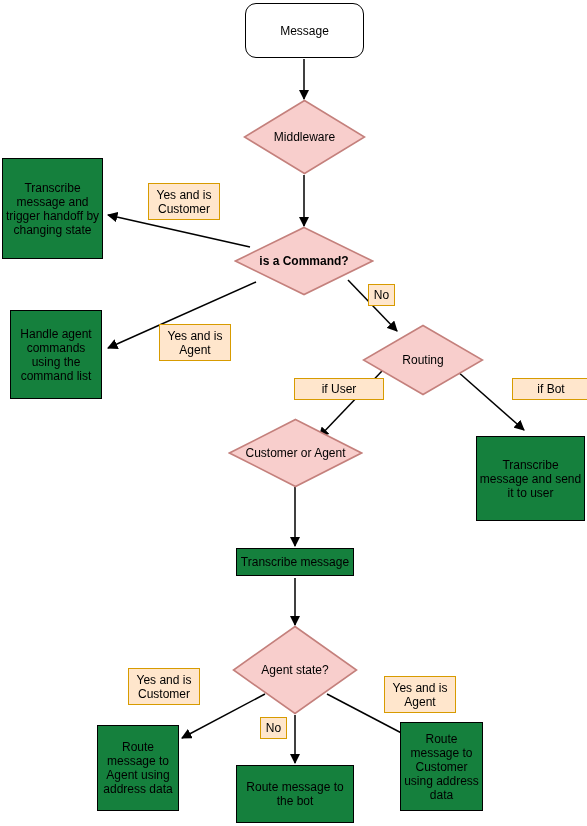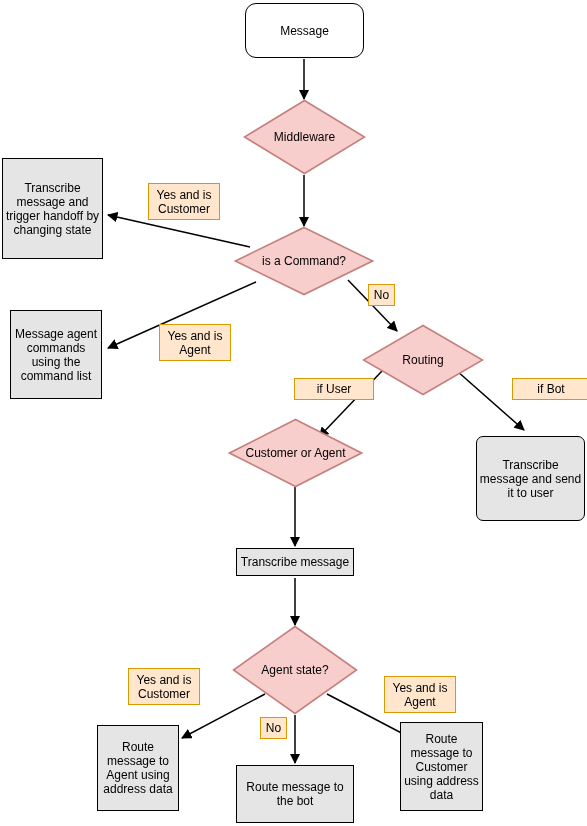--- a/index.html
+++ b/index.html
@@ -37,21 +37,21 @@
     z-index: 5;
   }
   .node .txt {
     display: block;
     width: 100%;
     padding: 0 2px;
     white-space: pre-line;
   }
   
   .rect {
-    background: #e5e5e5;
+    background: #15803d;
     border: 1.6px solid #000000;
   }
   .rounded {
     background: #ffffff;
     border: 1.6px solid #000000;
     border-radius: 11px;
     align-items: center;
   }
   
   .diamond {
@@ -130,43 +130,43 @@
     <span class="txt">Message</span>
   </div>
 
   <div class="node diamond" style="left:243px; top:99px; width:123px; height:76px;">
     <svg class="dshape" viewBox="0 0 123 76" preserveAspectRatio="none">
       <polygon points="61.5,1.5 121.5,38 61.5,74.5 1.5,38" fill="#f8cecc" stroke="#c4807c" stroke-width="1.6"></polygon>
     </svg>
     <span class="txt">Middleware</span>
   </div>
 
-  <div class="node diamond" style="left:234px; top:226px; width:140px; height:70px;">
+  <div class="node diamond" style="left:234px; top:226px; width:140px; height:70px;font-weight:bold;">
     <svg class="dshape" viewBox="0 0 140 70" preserveAspectRatio="none">
       <polygon points="70,1.5 138.5,35 70,68.5 1.5,35" fill="#f8cecc" stroke="#c4807c" stroke-width="1.6"></polygon>
     </svg>
     <span class="txt">is a Command?</span>
   </div>
 
   <div class="node rect" style="left:2px; top:158px; width:101px; height:101px;">
     <span class="txt">Transcribe message and trigger handoff by changing state</span>
   </div>
 
   <div class="node rect" style="left:10px; top:310px; width:92px; height:89px;">
-    <span class="txt">Message agent commands using the command list</span>
+    <span class="txt">Handle agent commands using the command list</span>
   </div>
 
   <div class="node diamond" style="left:362px; top:324px; width:122px; height:72px;">
     <svg class="dshape" viewBox="0 0 122 72" preserveAspectRatio="none">
       <polygon points="61,1.5 120.5,36 61,70.5 1.5,36" fill="#f8cecc" stroke="#c4807c" stroke-width="1.6"></polygon>
     </svg>
     <span class="txt">Routing</span>
   </div>
 
-  <div class="node rect" style="left:476px; top:436px; width:109px; height:85px;border-radius:7px;">
+  <div class="node rect" style="left:476px; top:436px; width:109px; height:85px;">
     <span class="txt">Transcribe message and send it to user</span>
   </div>
 
   <div class="node diamond" style="left:228px; top:418px; width:135px; height:70px;">
     <svg class="dshape" viewBox="0 0 135 70" preserveAspectRatio="none">
       <polygon points="67.5,1.5 133.5,35 67.5,68.5 1.5,35" fill="#f8cecc" stroke="#c4807c" stroke-width="1.6"></polygon>
     </svg>
     <span class="txt">Customer or Agent</span>
   </div>
 
@@ -198,21 +198,21 @@
   </div>
 
   <div class="node elabel" style="left:159px; top:324px; width:72px; height:37px;">
     <span class="txt">Yes and is Agent</span>
   </div>
 
   <div class="node elabel" style="left:368px; top:284px; width:27px; height:22px;">
     <span class="txt">No</span>
   </div>
 
-  <div class="node elabel" style="left:294px; top:378px; width:80px; height:22px;">
+  <div class="node elabel" style="left:294px; top:378px; width:90px; height:22px;">
     <span class="txt">if User</span>
   </div>
 
   <div class="node elabel" style="left:512px; top:378px; width:78px; height:22px;">
     <span class="txt">if Bot</span>
   </div>
 
   <div class="node elabel" style="left:128px; top:668px; width:72px; height:37px;">
     <span class="txt">Yes and is Customer</span>
   </div>

